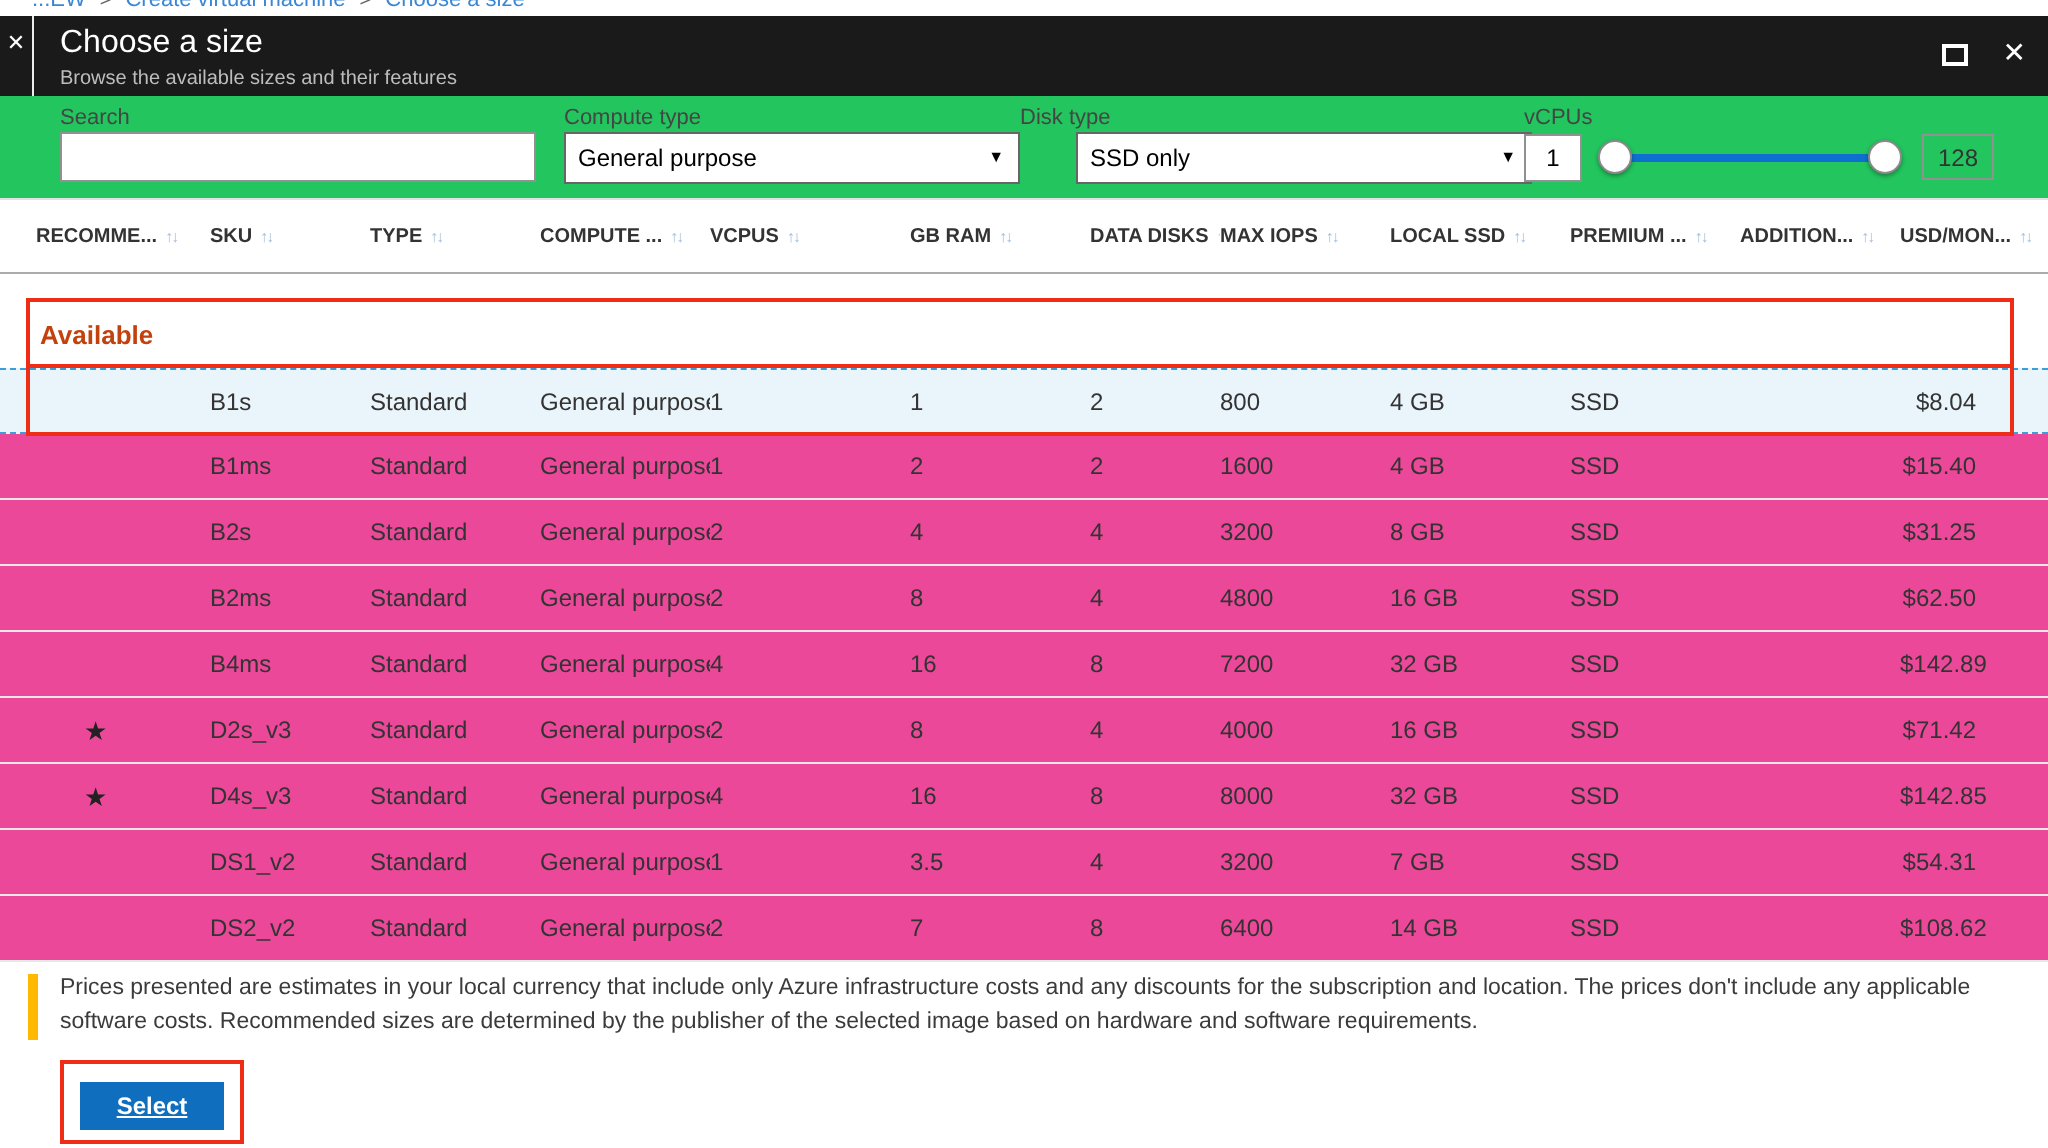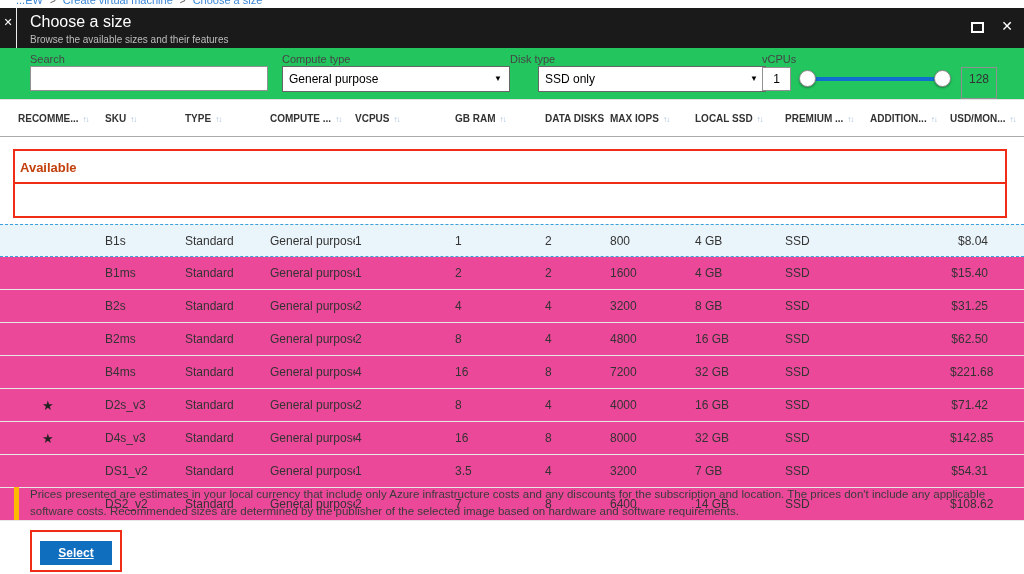--- a/index.html
+++ b/index.html
@@ -35,36 +35,36 @@
   .search-input { position:absolute; left:30px; top:18px; width:238px; height:25px; border:1px solid #919191; font-size:12px; padding:0 6px; font-family:inherit; }
   .selwrap { position:absolute; top:18px; width:228px; height:26px; }
   .selwrap select { width:100%; height:26px; border:1px solid #666; background:#fff; font-size:12px; font-family:inherit; padding:0 20px 0 6px; appearance:none; -webkit-appearance:none; border-radius:0; }
   .selwrap .chev { position:absolute; right:8px; top:8px; font-size:8px; color:#000; pointer-events:none; }
   .vcpu-box { position:absolute; left:762px; top:19px; width:29px; height:24px; border:1px solid #919191; text-align:center; font-size:12px; line-height:22px; font-family:inherit; padding:0; }
   .slider { position:absolute; left:799px; top:19px; width:152px; height:24px; }
   .slider .track { position:absolute; left:8px; right:8px; top:10px; height:4px; background:#0f6fd0; }
   .slider .handle { position:absolute; top:3px; width:17px; height:17px; background:#fff; border:1px solid #8a8a8a; border-radius:50%; box-shadow:0 1px 2px rgba(0,0,0,.35); cursor:pointer; }
   .slider .handle.h-left { left:0; }
   .slider .handle.h-right { right:0; }
-  .vcpu-max { position:absolute; left:961px; top:19px; width:36px; height:32px; border:1px solid #919191; text-align:center; line-height:22px; font-size:12px; }
+  .vcpu-max { position:absolute; left:961px; top:19px; width:36px; height:23px; border:1px solid #919191; text-align:center; line-height:22px; font-size:12px; }
 
   
   .table-header { position:absolute; top:100px; left:0; right:0; height:37px; border-bottom:1px solid #ababab; display:grid; grid-template-columns:var(--cols); align-items:center; background:#fff; }
   .th { font-size:10px; font-weight:bold; color:#333; white-space:nowrap; overflow:hidden; cursor:pointer; }
   .th:first-child { padding-left:18px; }
   .sort { font-size:8px; color:#a3bedd; margin-left:4px; letter-spacing:-1px; }
 
   
   .table-body { position:absolute; top:151px; left:0; right:0; }
   .group-row { height:33px; line-height:33px; font-size:13px; font-weight:bold; color:#c2410c; padding-left:20px; }
   .row { display:grid; grid-template-columns:var(--cols); height:33px; align-items:center; border-bottom:1px solid #e8e8e8; font-size:12px; color:#333; cursor:pointer; background:#ec4899; }
   .row > div { white-space:nowrap; overflow:hidden; padding-right:6px; }
   .row > div:first-child { padding-left:42px; font-size:13px; color:#222; }
   .row > div:last-child { text-align:right; padding-right:36px; }
-  .row.selected { background:#eaf4fb; border-top:1px dashed #3aa0dc; border-bottom:1px dashed #3aa0dc;margin-top:40px; }
+  .row.selected { background:#eaf4fb; border-top:1px dashed #3aa0dc; border-bottom:1px dashed #3aa0dc; }
 
   
   .warnbar { position:absolute; left:14px; top:487px; width:5px; height:33px; background:#ffb900; }
   .footnote { position:absolute; left:30px; top:486px; width:975px; font-size:11.5px; color:#3b3b3b; line-height:1.45; }
   .select-btn { position:absolute; left:40px; top:541px; width:72px; height:24px; background:var(--accent); color:#fff; border:none; font-size:12px; font-weight:bold; font-family:inherit; cursor:pointer;text-decoration:underline; }
 
   
   .annotation { position:absolute; border:2px solid #ef2d16; pointer-events:none; background:transparent; }
   .ann-available { left:13px; top:149px; width:994px; height:35px; }
   .ann-selected  { left:13px; top:182px; width:994px; height:36px; }
@@ -197,21 +197,21 @@
         <div>B4ms</div>
         <div>Standard</div>
         <div>General purpose</div>
         <div>4</div>
         <div>16</div>
         <div>8</div>
         <div>7200</div>
         <div>32 GB</div>
         <div>SSD</div>
         <div></div>
-        <div>$221.68</div>
+        <div>$142.89</div>
       </div>
       <div class="row">
         <div>★</div>
         <div>D2s_v3</div>
         <div>Standard</div>
         <div>General purpose</div>
         <div>2</div>
         <div>8</div>
         <div>4</div>
         <div>4000</div>

